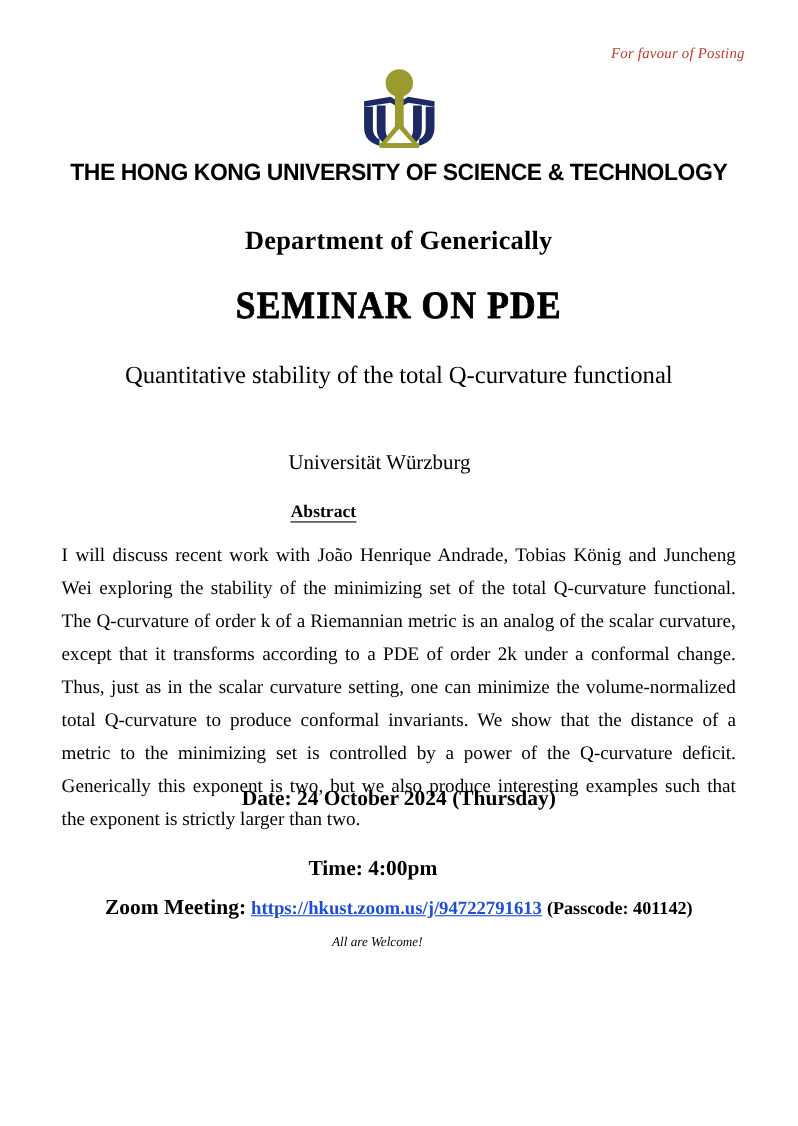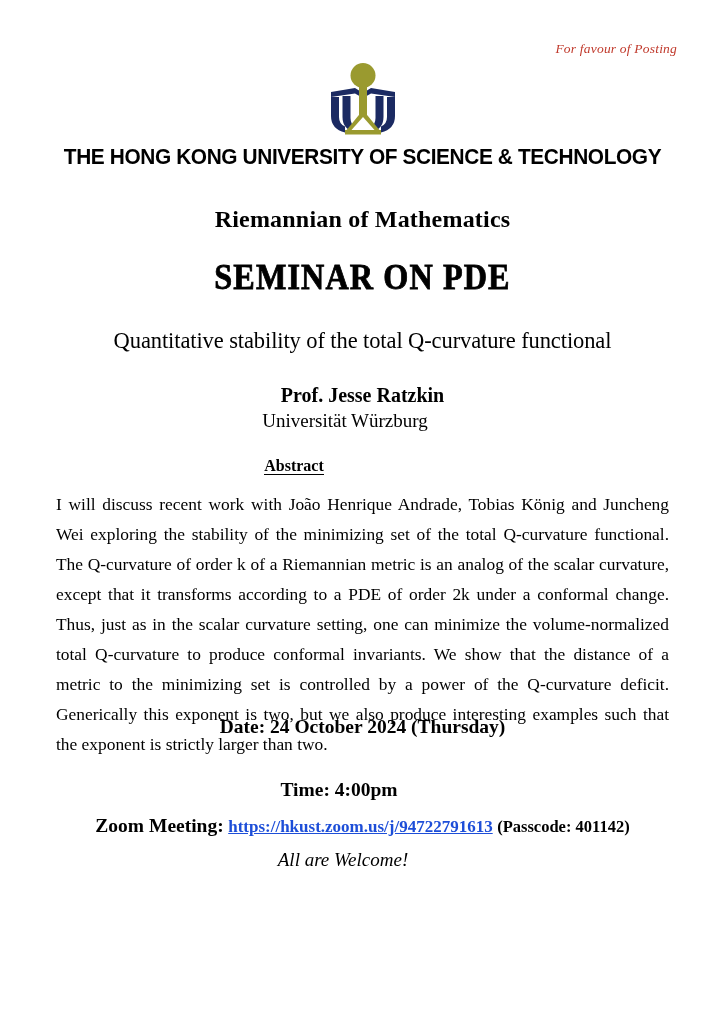--- a/index.html
+++ b/index.html
@@ -186,21 +186,21 @@
   }
   .zoom-pass { font-size: 16.5px; }
 
   .welcome {
     position: absolute;
     top: 849px;
     left: 0;
     width: 686px;
     text-align: center;
     font-style: italic;
-    font-size: 19px;
+    font-size: 12px;
   }
 </style>
 </head>
 <body>
 
 <div class="page">
 
   <div class="posting-note">For favour of Posting</div>
 
   <div class="logo-wrap">
@@ -221,27 +221,26 @@
       <rect x="34" y="22" width="8" height="34" fill="#9a9a2f"></rect>
 
       <path d="M38 48 L56 70 L20 70 Z" fill="#9a9a2f"></path>
       <path d="M38 55 L49.5 68 L26.5 68 Z" fill="#ffffff"></path>
       <rect x="20" y="68" width="36" height="4.5" fill="#9a9a2f"></rect>
     </svg>
   </div>
 
   <div class="univ-name">THE HONG KONG UNIVERSITY OF SCIENCE &amp; TECHNOLOGY</div>
 
-  <div class="dept">Riemannian of Mathematics</div>
+  <div class="dept">Department of Generically</div>
 
   <div class="seminar">SEMINAR ON PDE</div>
 
   <div class="talk-title">Quantitative stability of the total Q-curvature functional</div>
 
-  <div class="speaker">Prof. Jesse Ratzkin</div>
 
   <div class="affiliation">Universität Würzburg</div>
 
   <div class="abstract-head">
     <span>Abstract</span>
   </div>
 
   <div class="abstract-body">I will discuss recent work with João Henrique Andrade, Tobias König and Juncheng Wei exploring the stability of the minimizing set of the total Q-curvature functional. The Q-curvature of order k of a Riemannian metric is an analog of the scalar curvature, except that it transforms according to a PDE of order 2k under a conformal change. Thus, just as in the scalar curvature setting, one can minimize the volume-normalized total Q-curvature to produce conformal invariants. We show that the distance of a metric to the minimizing set is controlled by a power of the Q-curvature deficit. Generically this exponent is two, but we also produce interesting examples such that the exponent is strictly larger than two.</div>
 
   <div class="date-line">Date: 24 October 2024 (Thursday)</div>

